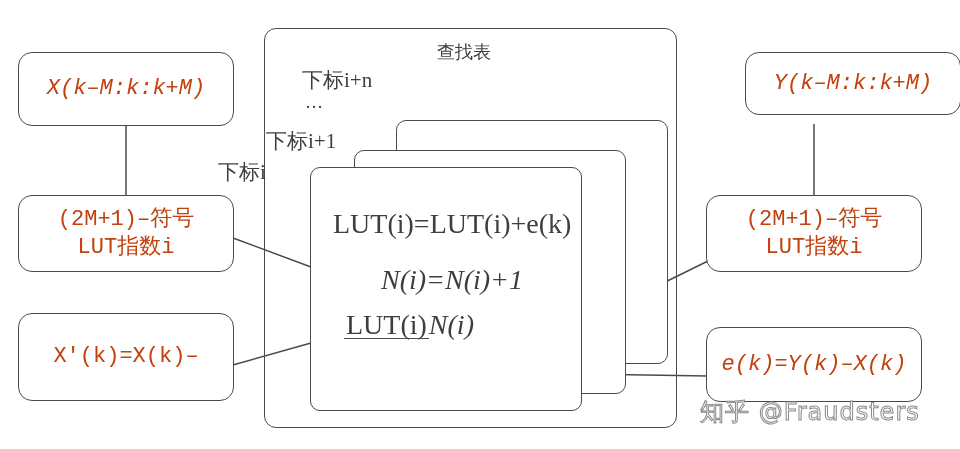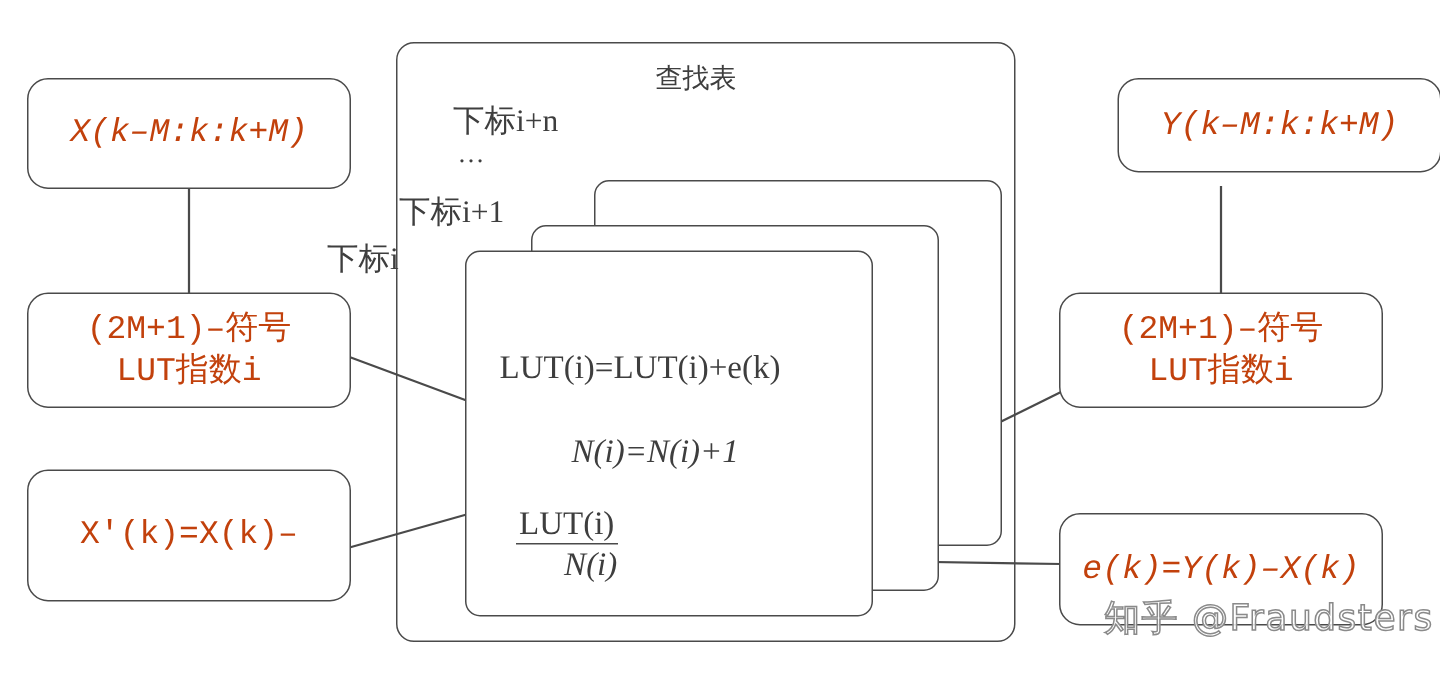--- a/index.html
+++ b/index.html
@@ -7,22 +7,22 @@
          font-family: "Liberation Serif", "DejaVu Serif", serif; color: #3a3a3a; }
   .box { position: absolute; border: 1.6px solid #4a4a4a; border-radius: 14px; background: #fff;
          box-sizing: border-box; display: flex; flex-direction: column; align-items: center; justify-content: center;
          text-align: center; font-size: 22px; line-height: 28px; color: #c2410c; font-family: Liberation Mono, monospace; }
   .lut-outer { position: absolute; border: 1.6px solid #4a4a4a; border-radius: 12px; box-sizing: border-box; background: transparent; }
   .card { position: absolute; border: 1.6px solid #4a4a4a; border-radius: 10px; box-sizing: border-box; background: #fff; }
   .label { position: absolute; font-size: 21px; color: #3e3e3e; white-space: nowrap; }
   .title { position: absolute; font-size: 18px; color: #3e3e3e; white-space: nowrap;
            font-family: "DejaVu Sans", "Liberation Sans", sans-serif; }
   .it { font-style: italic; }
-  .formula { position: absolute; font-size: 22px; color: #3e3e3e; white-space: nowrap; margin-top: 24px; }
-  .frac { display: inline-flex; flex-direction: column; align-items: flex-end; vertical-align: middle; }
+  .formula { position: absolute; font-size: 28px; color: #3e3e3e; white-space: nowrap; }
+  .frac { display: inline-flex; flex-direction: row; align-items: flex-start; vertical-align: middle; }
   .frac .num { border-bottom: 1.5px solid #4a4a4a; padding: 0 2px; line-height: 26px; }
   .frac .den { line-height: 26px; }
   .watermark { position: absolute; font-family: "DejaVu Sans", "Liberation Sans", sans-serif; font-size: 24px;
                color: rgba(255,255,255,0.85); -webkit-text-stroke: 1px #8a8a8a; letter-spacing: 1px; white-space: nowrap; }
   svg.wires { position: absolute; left: 0; top: 0; }
 </style>
 </head>
 <body>
 
 <svg class="wires" width="960" height="449">
@@ -78,17 +78,17 @@
 
 <div class="box" style="left:706px; top:52px; width:216px; height:63px;margin-left:39px;">
   <span class="it">Y(k–M:k:k+M)</span>
 </div>
 
 <div class="box" style="left:706px; top:195px; width:216px; height:77px;">
   <span>(2M+1)–符号</span>
   <span>LUT指数i</span>
 </div>
 
-<div class="box" style="left:706px; top:327px; width:216px; height:75px;margin-top:15px;">
+<div class="box" style="left:706px; top:327px; width:216px; height:75px;">
   <span class="it">e(k)=Y(k)–X(k)</span>
 </div>
 
-<div class="watermark" style="left:700px; top:396px;margin-left:36px;">知乎 @Fraudsters</div>
+<div class="watermark" style="left:700px; top:396px;">知乎 @Fraudsters</div>
 
 </body></html>

